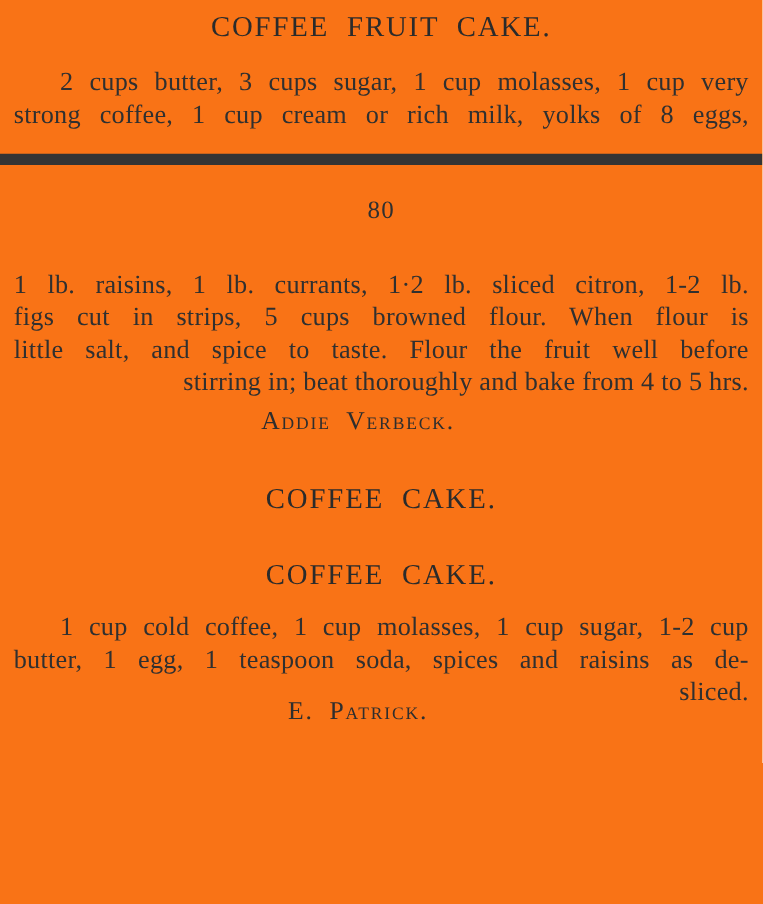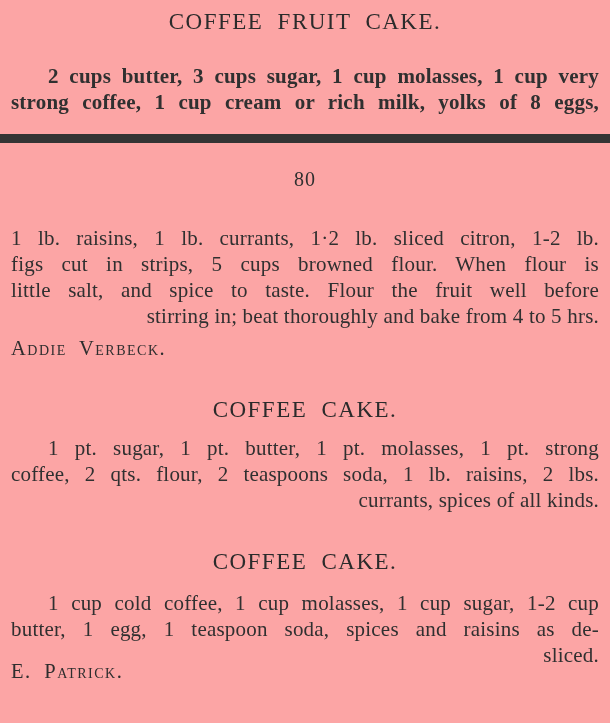--- a/index.html
+++ b/index.html
@@ -2,59 +2,59 @@
 <html><head>
 <meta charset="utf-8">
 <style>
   html, body { margin: 0; padding: 0; background: #ffffff; }
   .page {
     width: 610px;
     height: 723px;
     box-sizing: border-box;
     padding: 0 11px;
     overflow: hidden;
-    background: #fca5a5;
+    background: #f97316;
     color: #303030;
     font-family: "Liberation Serif", serif;
     font-size: 21px;
     line-height: 26px;
     letter-spacing: 0.2px;
   }
   .recipe-title {
     margin: 0;
     font-size: 23px;
     line-height: 24px;
     font-weight: normal;
     text-align: center;
     letter-spacing: 1.5px;
     word-spacing: 7px;
     color: #2b2b2b;
   }
   .title-top { margin-top: 10px; }
   .para { margin: 0; }
-  .para-top { margin-top: 29px; font-weight: bold; }
+  .para-top { margin-top: 18px; }
   .line { text-align: right; }
   .jl { text-align: justify; text-align-last: justify; }
   .indent { padding-left: 37px; }
   .divider {
     height: 9px;
     background: #343434;
     margin: 19px -11px 0 -11px;
   }
   .pageno {
     margin-top: 26px;
     text-align: center;
     font-size: 20px;
     line-height: 20px;
     letter-spacing: 1px;
     font-feature-settings: "onum";
   }
   .cont-para { margin-top: 36px; }
   .signature {
-    text-align: left;
+    text-align: center;
     padding-right: 37px;
     font-variant: small-caps;
     font-size: 20.5px;
     line-height: 20px;
     letter-spacing: 1.5px;
     word-spacing: 6px;
     color: #2e2e2e;
   }
   .sig-1 { margin-top: 9px; }
   .sig-tight { margin-top: -6px; }
@@ -86,25 +86,20 @@
       <div class="line jl">1 lb. raisins, 1 lb. currants, 1·2 lb. sliced citron, 1-2 lb.</div>
       <div class="line jl">figs cut in strips, 5 cups browned flour. When flour is</div>
       <div class="line jl">little salt, and spice to taste. Flour the fruit well before</div>
       <div class="line">stirring in; beat thoroughly and bake from 4 to 5 hrs.</div>
     </div>
     <div class="signature sig-1">Addie Verbeck.</div>
   </section>
 
   <section>
     <h2 class="recipe-title title-2">COFFEE CAKE.</h2>
-    <div class="para para-3">
-      <div class="line jl indent">1 pt. sugar, 1 pt. butter, 1 pt. molasses, 1 pt. strong</div>
-      <div class="line jl">coffee, 2 qts. flour, 2 teaspoons soda, 1 lb. raisins, 2 lbs.</div>
-      <div class="line">currants, spices of all kinds.</div>
-    </div>
   </section>
 
   <section>
     <h2 class="recipe-title title-3">COFFEE CAKE.</h2>
     <div class="para para-4">
       <div class="line jl indent">1 cup cold coffee, 1 cup molasses, 1 cup sugar, 1-2 cup</div>
       <div class="line jl">butter, 1 egg, 1 teaspoon soda, spices and raisins as de-</div>
       <div class="line">sliced.</div>
     </div>
     <div class="signature sig-last">E. Patrick.</div>

